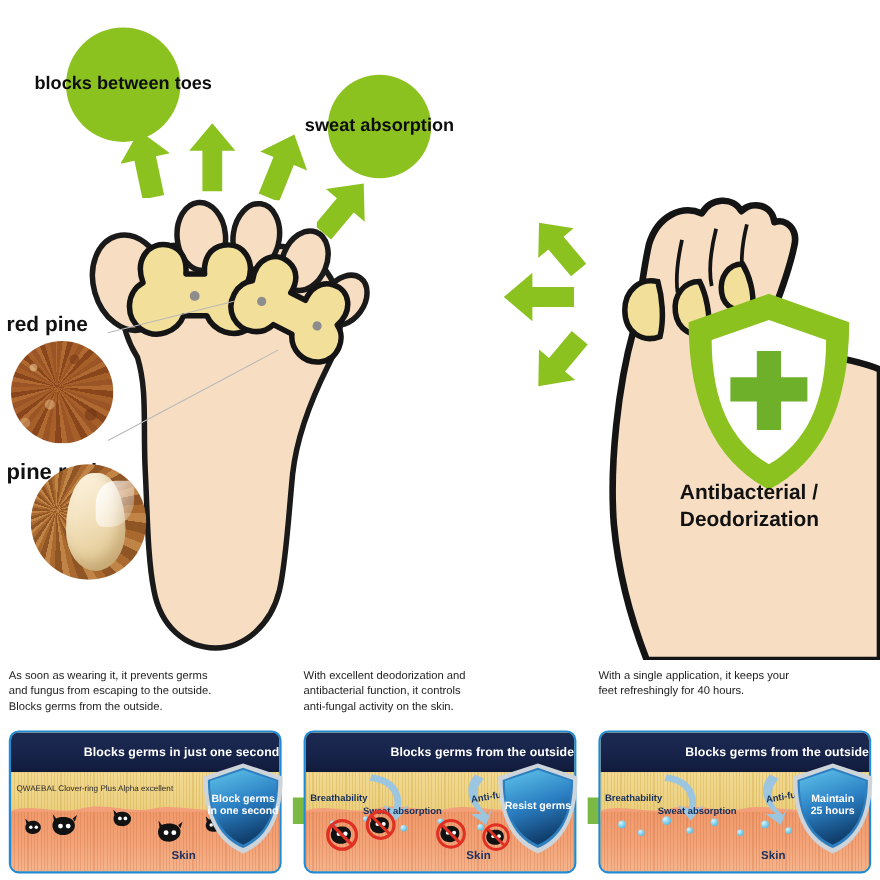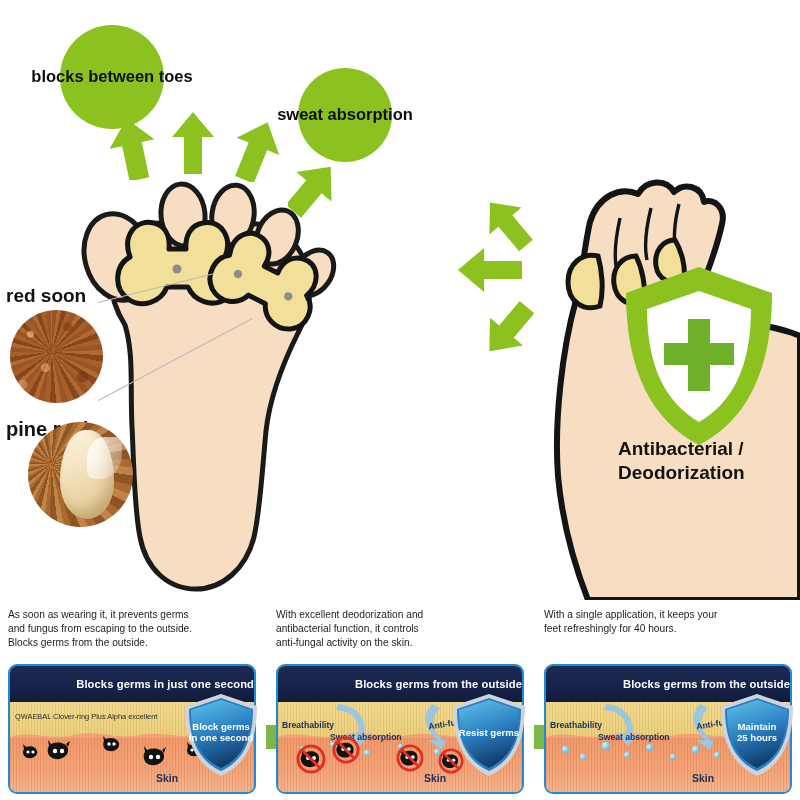--- a/index.html
+++ b/index.html
@@ -115,21 +115,21 @@
                C250 118 252 139 238 148 C225 156 209 150 204 137
                L185 137 C180 151 163 157 150 148 C137 138 138 118 150 110 Z" fill="#F2E09A" stroke="#141414" stroke-width="5" stroke-linejoin="round"></path>
       <circle cx="166" cy="123" r="4.2" fill="#8d8d8d"></circle>
       <circle cx="221" cy="120" r="4.2" fill="#8d8d8d"></circle>
     </g>
   </svg>
 
   <div class="leader" style="left:98px;top:302px;width:118px;transform:rotate(-14deg);"></div>
   <div class="leader" style="left:98px;top:400px;width:175px;transform:rotate(-28deg);"></div>
 
-  <div class="lbl" style="left:6px;top:285px;font-size:19px;">red soon</div>
+  <div class="lbl" style="left:6px;top:285px;font-size:19px;">red pine</div>
 
   <div class="inset" style="left:10px;top:310px;width:93px;height:93px;
               background:
                 radial-gradient(circle at 22% 26%,rgba(255,220,170,.50) 0 3px,rgba(0,0,0,0) 4px),
                 radial-gradient(circle at 62% 18%,rgba(120,55,20,.55) 0 4px,rgba(0,0,0,0) 5px),
                 radial-gradient(circle at 38% 62%,rgba(255,215,160,.40) 0 4px,rgba(0,0,0,0) 5px),
                 radial-gradient(circle at 78% 72%,rgba(110,50,18,.55) 0 5px,rgba(0,0,0,0) 6px),
                 radial-gradient(circle at 14% 80%,rgba(255,210,155,.35) 0 4px,rgba(0,0,0,0) 5px),
                 repeating-conic-gradient(from 0deg at 45% 45%,
                    #9a5425 0deg 7deg,#b06a31 7deg 13deg,#89461d 13deg 20deg,#a75f2a 20deg 27deg),

